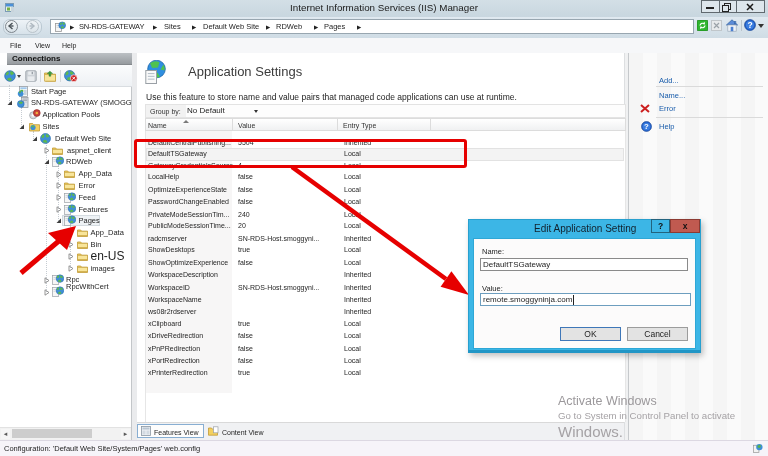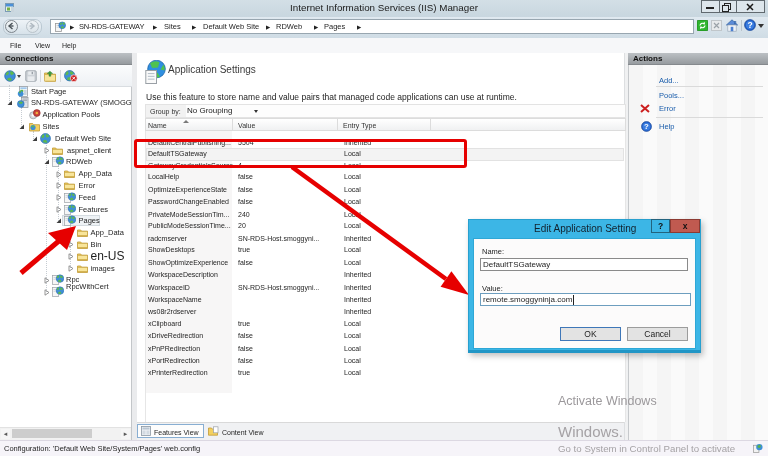--- a/index.html
+++ b/index.html
@@ -110,21 +110,21 @@
     <text x="6" y="9" font-size="8.5" font-weight="bold" fill="#fff" text-anchor="middle" font-family="Liberation Sans">?</text>
   </svg>
   <div class="abs" style="left:758px;top:24px;width:0;height:0;border-left:3px solid transparent;border-right:3px solid transparent;border-top:4px solid #333;"></div>
 
   <div class="abs" id="menurow"></div>
   <div class="abs t7" style="left:10px;top:41px;">File</div>
   <div class="abs t7" style="left:35px;top:41px;">View</div>
   <div class="abs t7" style="left:62px;top:41px;">Help</div>
 
   <div class="abs" id="leftpanel"></div>
-  <div class="abs panelhdr" style="left:0;top:53px;width:134px;">Connections</div>
+  <div class="abs panelhdr" style="left:7px;top:53px;width:134px;">Connections</div>
   <div class="abs" style="left:0;top:65px;width:133px;height:21px;background:linear-gradient(#fbfcfd,#eef1f4);border-bottom:1px solid #d9dde1;"></div>
   <svg class="abs" style="left:4px;top:70px;" width="12" height="12" viewBox="0 0 12 12">
     <circle cx="6" cy="6" r="5.3" fill="#3f8ed8" stroke="#2468ab" stroke-width="0.7"></circle>
     <path d="M1.6 4.8 q0.2-2.6 2.6-3.6 l0.8 2.4 l-1.9 2 z" fill="#5cb84f"></path>
     <path d="M6.6 1 q2.5 0.3 3.5 2.7 l-2.7 1.5 l-1.3-1.7 z" fill="#5cb84f"></path>
     <path d="M3.2 9.8 q2.3 1.7 5 0.3 l-1.7-2.7 l-2.7 0.5 z" fill="#5cb84f"></path>
   </svg>
   <div class="abs" style="left:17px;top:75px;width:0;height:0;border-left:2.5px solid transparent;border-right:2.5px solid transparent;border-top:3.2px solid #444;"></div>
   <svg class="abs" style="left:25px;top:70px;" width="12" height="12" viewBox="0 0 12 12">
     <rect x="0.8" y="0.8" width="10.4" height="10.4" rx="1" fill="#cdd2d7" stroke="#9aa1a8" stroke-width="0.9"></rect>
@@ -350,26 +350,26 @@
   <svg class="abs" style="left:145px;top:60px;" width="24" height="24" viewBox="0 0 24 24">
 <circle cx="11.5" cy="9" r="8.8" fill="#2f8fe0" stroke="#1f66a9" stroke-width="0.8"></circle>
 <path d="M5 3.2 a8.8 7.4 0 0 1 9.5 -1 l-1.5 5.2 l-5.8 0.6 z" fill="#4fc24f"></path>
 <path d="M18.5 4.5 a8.8 8.8 0 0 1 1.2 6 l-4.2-1 z" fill="#4fc24f"></path>
 <path d="M7 16.4 a8.8 8.8 0 0 0 8 0.3 l-2.4-3.9 l-4.6 0.8 z" fill="#4fc24f"></path>
 <rect x="0.8" y="10.5" width="10.7" height="13" fill="#fafafa" stroke="#9aa0a6" stroke-width="1"></rect>
 <rect x="2.8" y="13" width="6.7" height="1.1" fill="#b9c2cb"></rect>
       <rect x="2.8" y="15.8" width="6.7" height="1.1" fill="#b9c2cb"></rect>
       <rect x="2.8" y="18.6" width="6.7" height="1.1" fill="#b9c2cb"></rect>
     </svg>
-  <div class="abs" style="left:168px;top:64px;font-size:10px;color:#3b3b3b;white-space:nowrap;">Application Settings</div>
+  <div class="abs" style="left:188px;top:64px;font-size:13px;color:#3b3b3b;white-space:nowrap;">Application Settings</div>
   <div class="abs" style="left:146px;top:92px;font-size:8.5px;white-space:nowrap;">Use this feature to store name and value pairs that managed code applications can use at runtime.</div>
   <div class="abs" style="left:145px;top:104px;width:481px;height:14px;background:#fdfdfd;border:1px solid #e3e3e3;box-sizing:border-box;"></div>
   <div class="abs" style="left:146px;top:105px;width:40px;height:12px;background:#f2f2f2;"></div>
   <div class="abs t7" style="left:150px;top:107px;color:#333;">Group by:</div>
-  <div class="abs" style="left:187px;top:106px;font-size:8px;white-space:nowrap;">No Grouping</div>
+  <div class="abs" style="left:187px;top:106px;font-size:8px;white-space:nowrap;">No Default</div>
   <div class="abs" style="left:254px;top:110px;width:0;height:0;border-left:2.8px solid transparent;border-right:2.8px solid transparent;border-top:3.6px solid #333;"></div>
   <div class="abs" style="left:145px;top:118px;width:481px;height:13px;background:linear-gradient(#ffffff,#f0f1f2);border:1px solid #dcdcdc;box-sizing:border-box;"></div>
   <div class="abs t7" style="left:148px;top:121px;color:#333;">Name</div>
   <div class="abs t7" style="left:238px;top:121px;color:#333;">Value</div>
   <div class="abs t7" style="left:343px;top:121px;color:#333;">Entry Type</div>
   <div class="abs" style="left:232px;top:119px;width:1px;height:11px;background:#dcdcdc;"></div>
   <div class="abs" style="left:337px;top:119px;width:1px;height:11px;background:#dcdcdc;"></div>
   <div class="abs" style="left:430px;top:119px;width:1px;height:11px;background:#dcdcdc;"></div>
   <div class="abs" style="left:183px;top:119.5px;width:0;height:0;border-left:3px solid transparent;border-right:3px solid transparent;border-bottom:3.5px solid #7a7a7a;"></div>
   <div class="abs" style="left:145px;top:131px;width:481px;height:291px;background:#fff;border-left:1px solid #e6e6e6;border-right:1px solid #e6e6e6;box-sizing:border-box;"></div>
@@ -441,24 +441,23 @@
       <rect x="5.5" y="4.5" width="3" height="4" fill="#d2dae2"></rect>
     </svg>
   <div class="abs t7" style="left:154px;top:428px;">Features View</div>
   <svg class="abs" style="left:208px;top:426px;" width="11" height="10" viewBox="0 0 11 10">
 <path d="M0.5 2 h3 l1 1.2 h5 v6 h-9 z" fill="#f3d060" stroke="#c09a37" stroke-width="0.8"></path>
 <rect x="5.5" y="0.8" width="4.5" height="6" fill="#fff" stroke="#9aa0a6" stroke-width="0.7"></rect>
     </svg>
   <div class="abs t7" style="left:222px;top:428px;">Content View</div>
 
   <div class="abs" id="rightpanel"></div>
-  <div class="abs panelhdr" style="left:628px;top:53px;width:140px;">Actions</div>
   <div class="abs t75 link" style="left:659px;top:76px;">Add...</div>
   <div class="abs sep" style="left:656px;top:86px;width:107px;"></div>
-  <div class="abs t75 link" style="left:659px;top:91px;">Pools...</div>
+  <div class="abs t75 link" style="left:659px;top:91px;">Name...</div>
   <div class="abs t75 link" style="left:659px;top:104px;">Error</div>
   <svg class="abs" style="left:640px;top:104px;" width="10" height="9" viewBox="0 0 10 9">
       <path d="M1 1 L9 8 M9 1 L1 8" stroke="#cc1f1f" stroke-width="2"></path>
     </svg>
   <div class="abs sep" style="left:656px;top:117px;width:107px;"></div>
   <div class="abs t75 link" style="left:659px;top:122px;">Help</div>
   <svg class="abs" style="left:641px;top:121px;" width="11" height="11" viewBox="0 0 12 12">
     <circle cx="6" cy="6" r="5.5" fill="#2160c8" stroke="#123f8e" stroke-width="0.6"></circle>
     <circle cx="6" cy="6" r="4.2" fill="#3a7de0"></circle>
     <text x="6" y="9" font-size="8.5" font-weight="bold" fill="#fff" text-anchor="middle" font-family="Liberation Sans">?</text>
@@ -494,15 +493,15 @@
   <div class="abs t75" style="left:482px;top:284px;">Value:</div>
   <div class="abs" style="left:480px;top:293px;width:211px;height:13px;background:#fff;border:1px solid #6d9ebf;box-sizing:border-box;"></div>
   <div class="abs" style="left:483px;top:295px;font-size:8px;white-space:nowrap;">remote.smoggyninja.com</div>
   <div class="abs" style="left:573px;top:294.5px;width:1px;height:10px;background:#222;"></div>
   <div class="abs" style="left:560px;top:327px;width:61px;height:14px;background:#e3e3e3;border:1px solid #3f77b8;box-sizing:border-box;"></div>
   <div class="abs" style="left:560px;top:329px;width:61px;text-align:center;font-size:8.5px;">OK</div>
   <div class="abs" style="left:627px;top:327px;width:61px;height:14px;background:#e3e3e3;border:1px solid #9c9c9c;box-sizing:border-box;"></div>
   <div class="abs" style="left:627px;top:329px;width:61px;text-align:center;font-size:8.5px;">Cancel</div>
 
   <div class="abs" style="left:558px;top:394px;color:#9b989b;font-size:12.5px;">Activate Windows</div>
-  <div class="abs" style="left:558px;top:410px;color:#a5a2a5;font-size:9.7px;margin-top:33px;">Go to System in Control Panel to activate</div>
+  <div class="abs" style="left:558px;top:410px;color:#a5a2a5;font-size:9.7px;">Go to System in Control Panel to activate</div>
   <div class="abs" style="left:558px;top:423px;color:#a5a2a5;font-size:15px;">Windows.</div>
 </div>
 
 </body></html>

